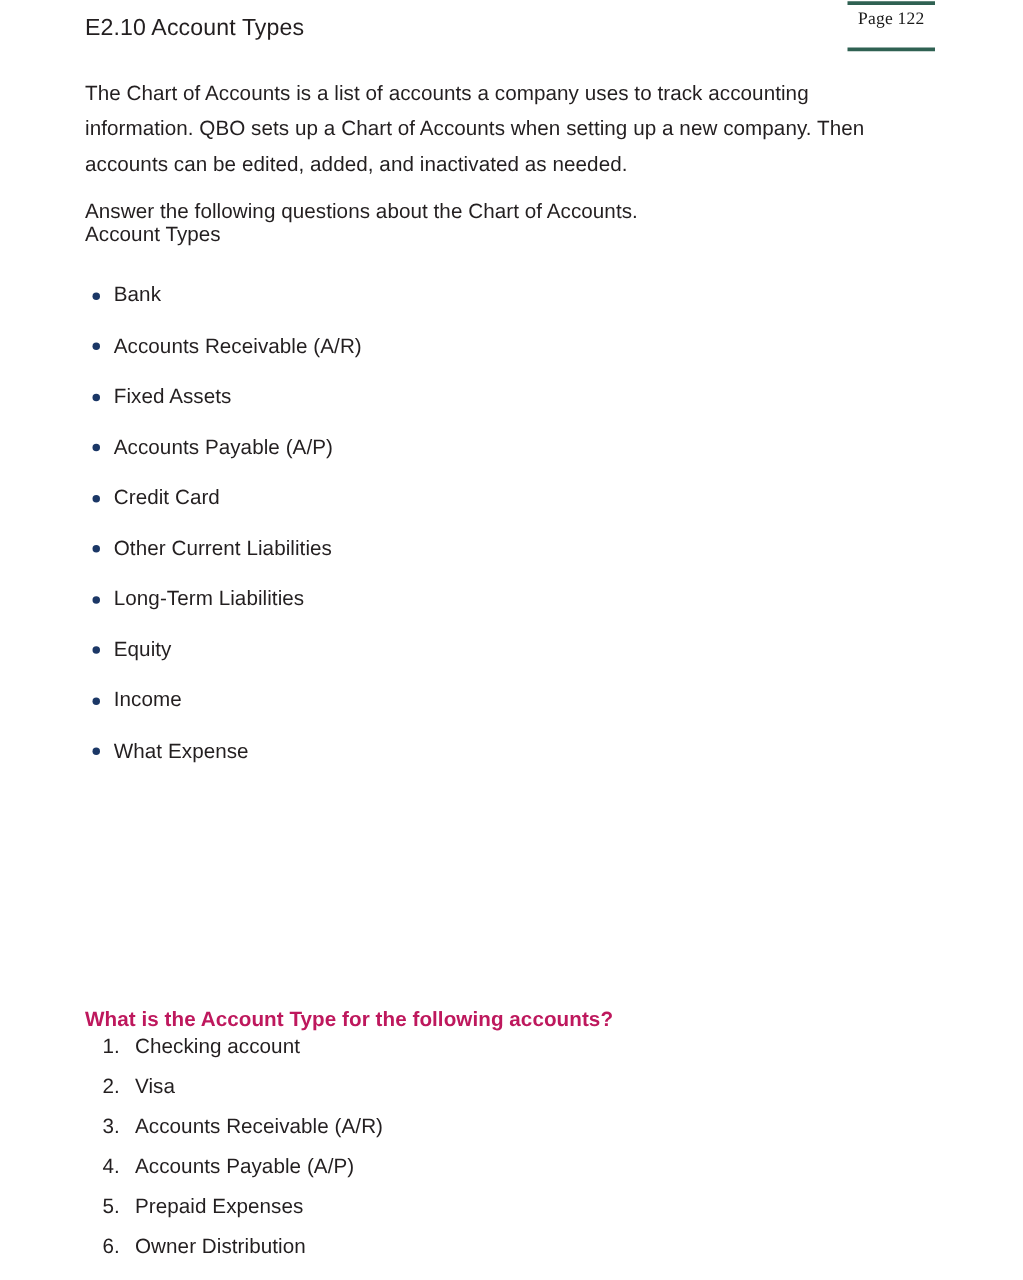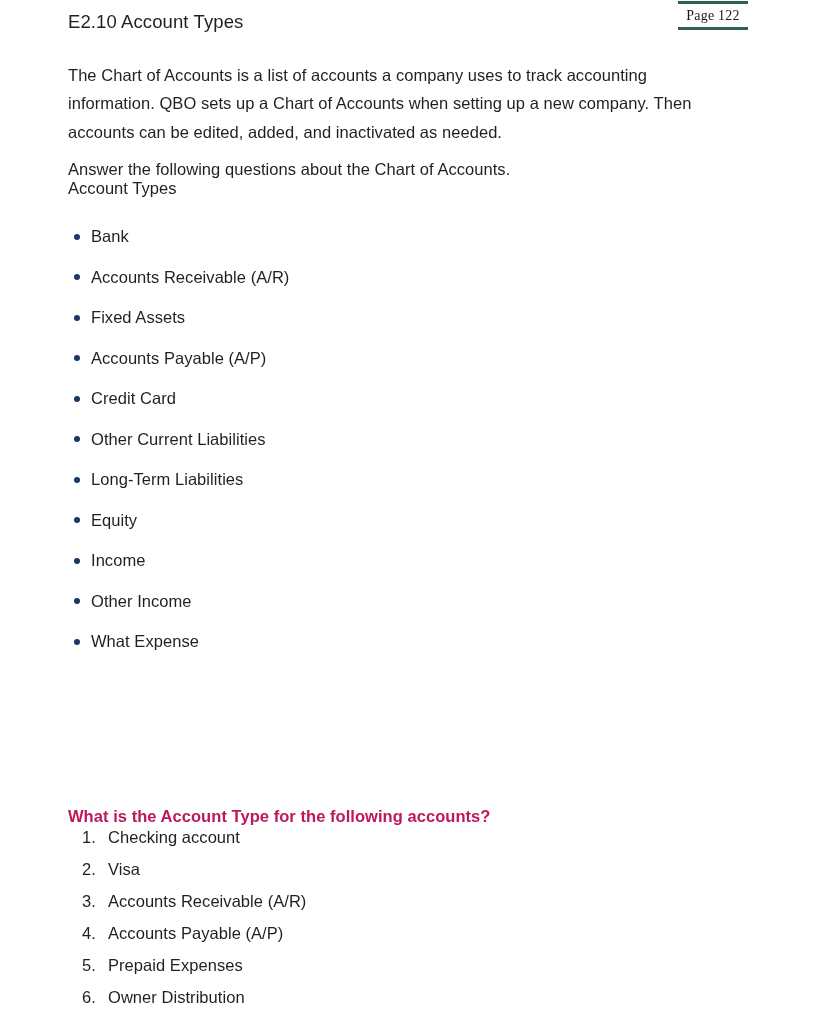--- a/index.html
+++ b/index.html
@@ -25,21 +25,21 @@
 
   
   .page-badge {
     position: absolute;
     top: 1px;
     left: 678px;
     width: 70px;
     text-align: center;
     border-top: 3px solid #2f6152;
     border-bottom: 3px solid #2f6152;
-    padding: 4px 0 3px 0;
+    padding: 4px 0 14px 0;
     background: #ffffff;
   }
   .page-badge-text {
     font-family: "Liberation Serif", serif;
     font-size: 14px;
     line-height: 16px;
     color: #1a1a1a;
     letter-spacing: 0.2px;
     white-space: nowrap;
   }
@@ -225,24 +225,20 @@
       <li>
         <span class="dot"></span>
         <span>Equity</span>
       </li>
       <li>
         <span class="dot"></span>
         <span>Income</span>
       </li>
       <li>
         <span class="dot"></span>
-        <span>Other Income</span>
-      </li>
-      <li>
-        <span class="dot"></span>
         <span>What Expense</span>
       </li>
     </ul>
 
     <p class="question-para">What is the Account Type for the following accounts?</p>
 
     <ol class="account-list">
       <li>
         <span class="num">1.</span>
         <span>Checking account</span>

